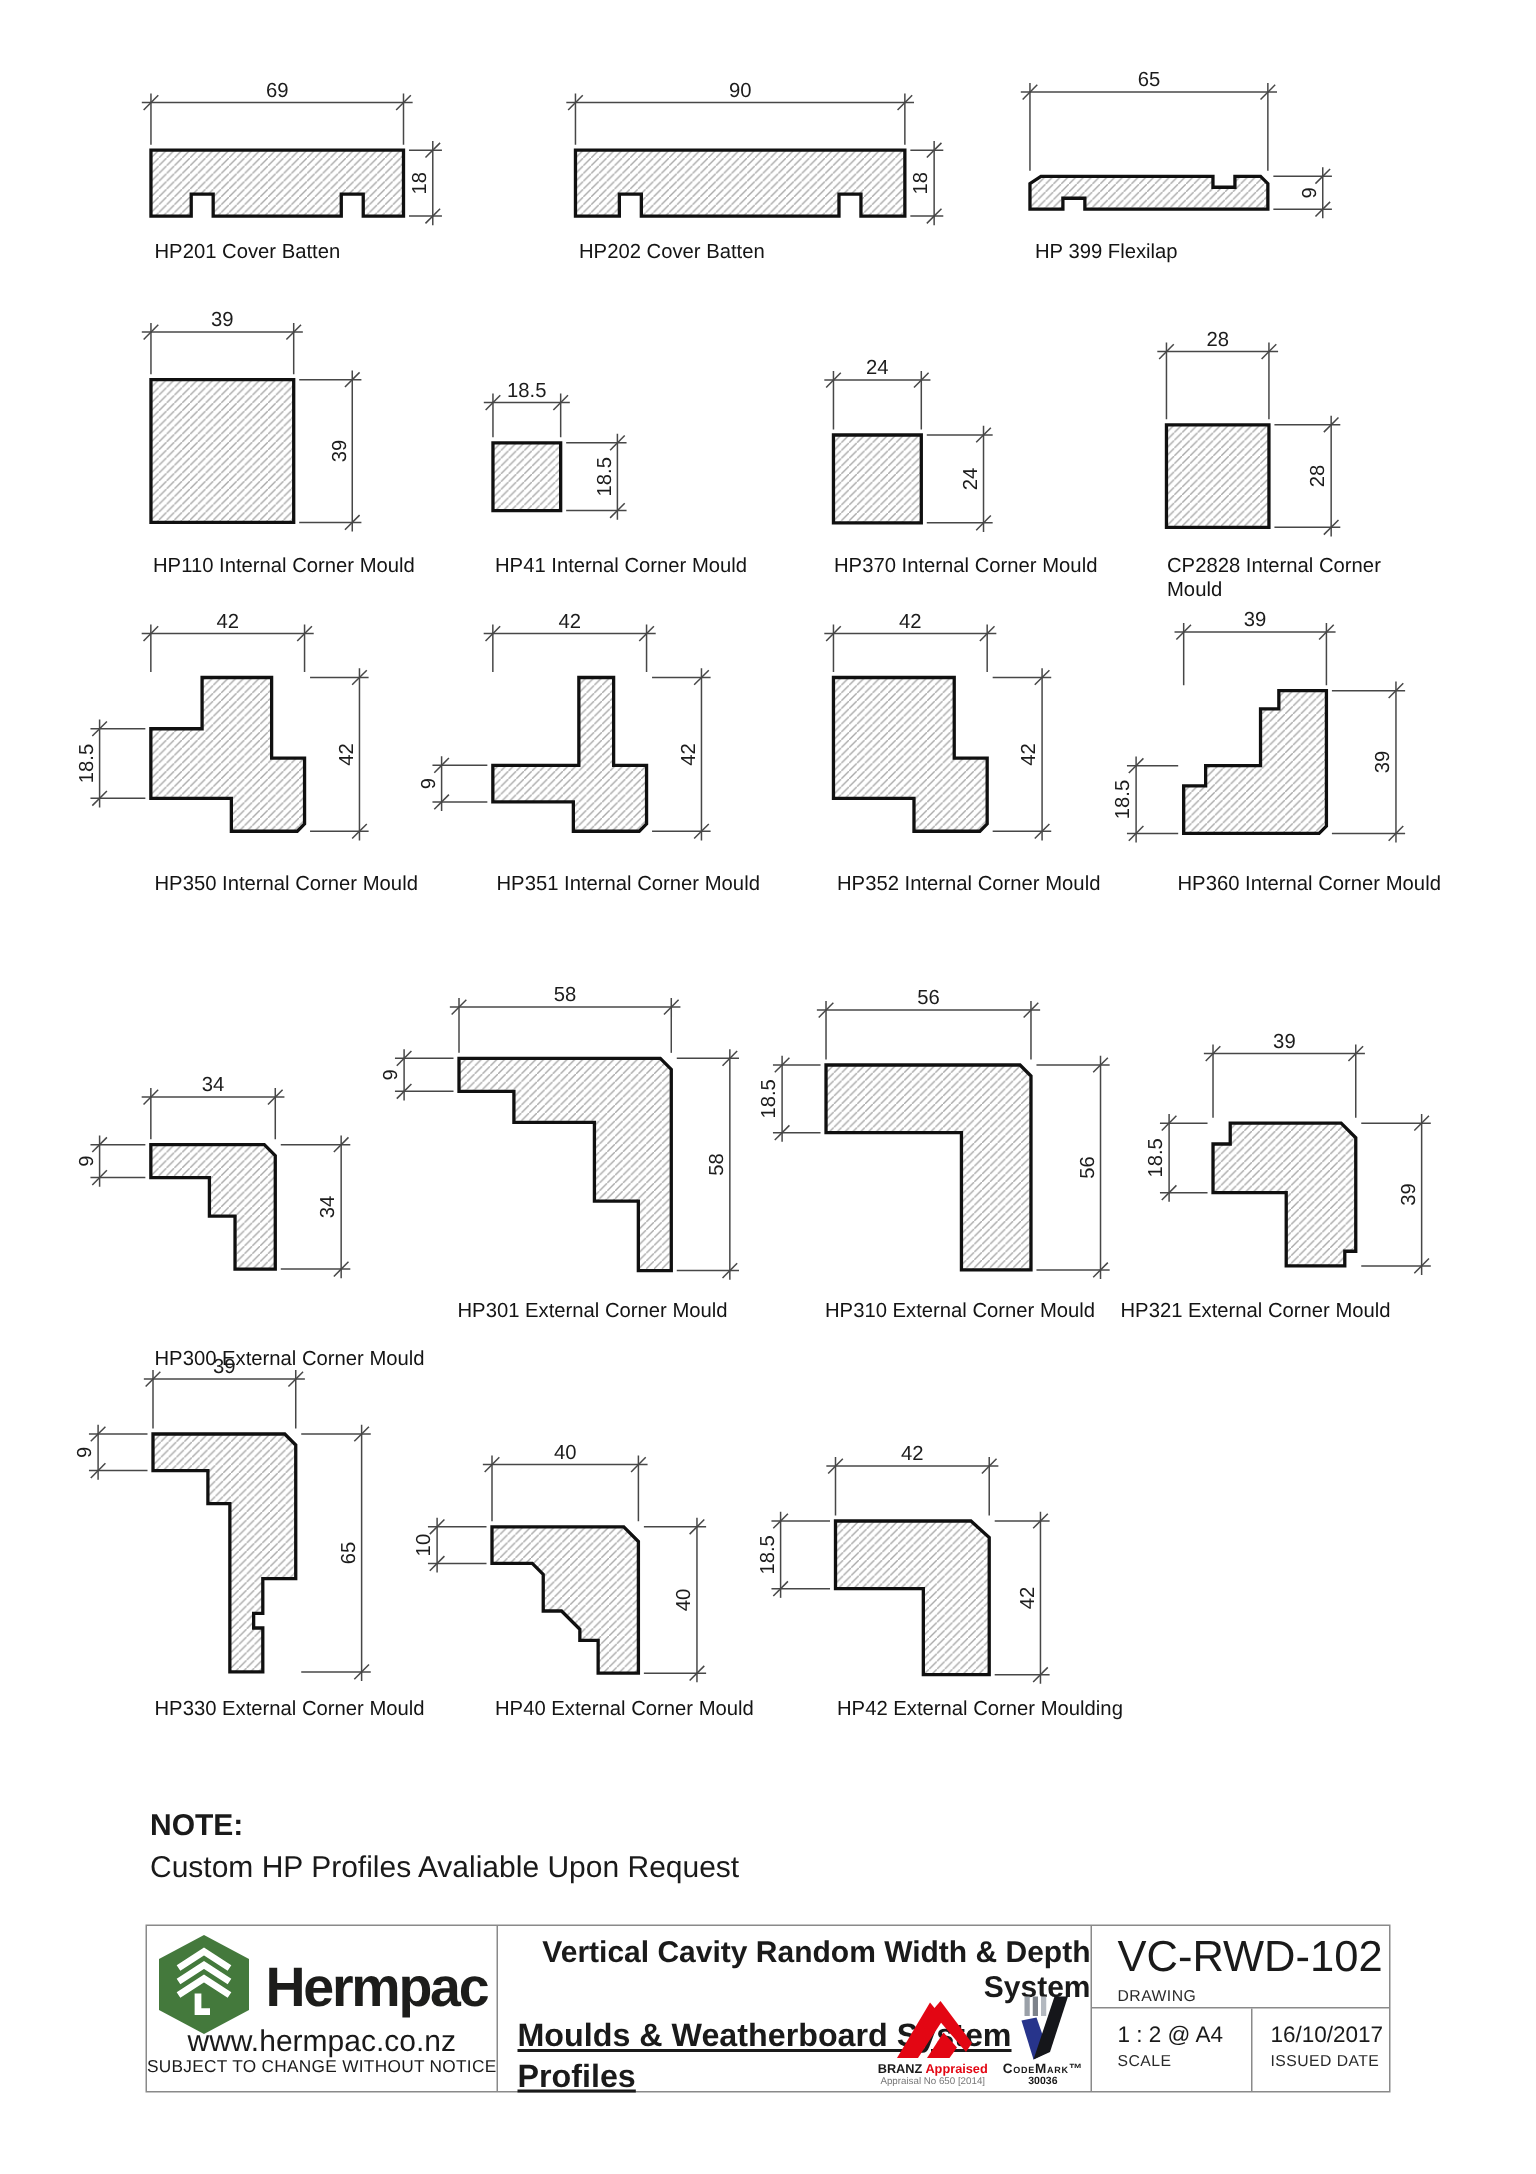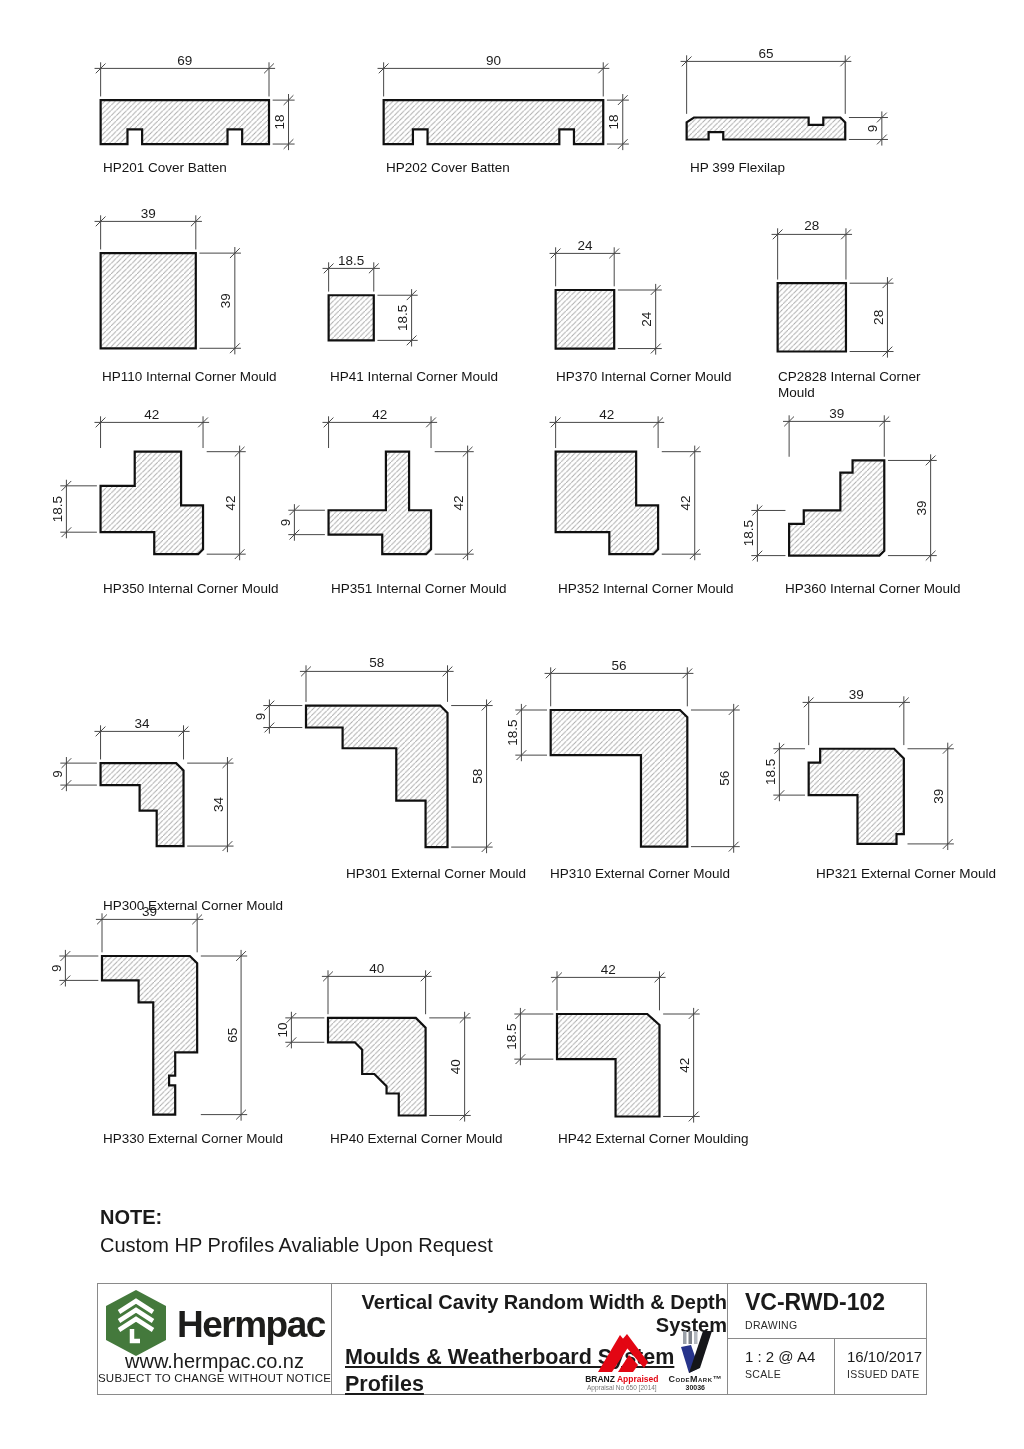--- a/index.html
+++ b/index.html
@@ -13,21 +13,21 @@
   .note-text{font-size:20px;margin-top:5px;}
   .tblock{position:absolute;left:97px;top:1283px;width:830px;height:112px;border:1px solid #8a8a8a;
           display:flex;box-sizing:border-box;background:#fff;}
   .fl{width:233px;position:relative;}
   .fm{width:397px;border-left:1px solid #8a8a8a;border-right:1px solid #8a8a8a;position:relative;box-sizing:border-box;}
   .fr{flex:1;display:flex;flex-direction:column;}
   .frt{height:55px;border-bottom:1px solid #8a8a8a;box-sizing:border-box;padding:5px 0 0 17px;}
   .frb{flex:1;display:flex;}
   .frs{width:107px;border-right:1px solid #8a8a8a;box-sizing:border-box;padding:9px 0 0 17px;}
   .frd{flex:1;padding:9px 0 0 12px;}
-  .num{font-size:23px;font-weight:bold;}
+  .num{font-size:29px;font-weight:normal;}
   .lbl{font-size:10.5px;color:#2a2a2a;margin-top:3px;letter-spacing:.3px;}
   .val{font-size:15px;}
   .logo-row{position:absolute;left:7px;top:5px;display:flex;align-items:center;}
   .wordmark{font-size:37px;font-weight:bold;color:#1d1d1b;letter-spacing:-1.5px;margin-left:10px;margin-top:4px;}
   .web{position:absolute;top:66px;left:0;width:233px;text-align:center;font-size:20px;}
   .disc{position:absolute;top:88px;left:0;width:233px;text-align:center;font-size:11.5px;letter-spacing:.2px;}
   .sys{font-size:20px;font-weight:bold;margin:7px 0 0 13px;text-align:right;}
   .dtitle{font-size:21.5px;font-weight:bold;margin:7px 0 0 13px;line-height:1.25;width:335px;text-decoration:underline;}
   .certs{position:absolute;right:5px;bottom:3px;display:flex;gap:10px;align-items:flex-end;text-align:left;}
   .cert{display:flex;flex-direction:column;align-items:center;}
@@ -431,21 +431,21 @@
         <line x1="175.68" y1="146.4" x2="185.44" y2="136.64" stroke="#474747" stroke-width="1"></line>
         <text x="176.06" y="70.76" text-anchor="middle" transform="rotate(-90 176.06 70.76)" class="dt">58</text>
         <line x1="-36.6" y1="-6.1" x2="-36.6" y2="28.06" stroke="#474747" stroke-width="1"></line>
         <line x1="-42.699999999999996" y1="0" x2="-3.66" y2="0" stroke="#474747" stroke-width="1"></line>
         <line x1="-41.48" y1="4.88" x2="-31.72" y2="-4.88" stroke="#474747" stroke-width="1"></line>
         <line x1="-42.699999999999996" y1="21.96" x2="-3.66" y2="21.96" stroke="#474747" stroke-width="1"></line>
         <line x1="-41.48" y1="26.84" x2="-31.72" y2="17.08" stroke="#474747" stroke-width="1"></line>
         <text x="-41.1" y="10.98" text-anchor="middle" transform="rotate(-90 -41.1 10.98)" class="dt">9</text>
       </g>
     </svg>
-    <div class="cap" style="left: 305px; top: 866px; margin-left: 41px;">HP301 External Corner Mould</div>
+    <div class="cap" style="left: 305px; top: 866px;">HP301 External Corner Mould</div>
     <svg width="254" height="213" class="pr" style="left: 497.32px; top: 649px;">
       <defs>
         <pattern id="ht13" width="5.2" height="5.2" patternUnits="userSpaceOnUse">
           <path d="M-1,6.2 L6.2,-1" stroke="#a9a9a9" stroke-width="0.9"></path>
         </pattern>
       </defs>
       <g transform="translate(53.68,61)">
         <polygon points="0,0 129.32,0 136.64,7.32 136.64,136.64 90.28,136.64 90.28,45.14 0,45.14" fill="url(#ht13)" stroke="#101010" stroke-width="2.2" stroke-linejoin="miter"></polygon>
         <line x1="-6.1" y1="-36.6" x2="142.74" y2="-36.6" stroke="#474747" stroke-width="1"></line>
         <line x1="0" y1="-42.699999999999996" x2="0" y2="-3.66" stroke="#474747" stroke-width="1"></line>
@@ -489,21 +489,21 @@
         <line x1="134.2" y1="100.03999999999999" x2="143.96" y2="90.28" stroke="#474747" stroke-width="1"></line>
         <text x="134.57999999999998" y="47.58" text-anchor="middle" transform="rotate(-90 134.57999999999998 47.58)" class="dt">39</text>
         <line x1="-29.28" y1="-6.1" x2="-29.28" y2="52.46" stroke="#474747" stroke-width="1"></line>
         <line x1="-35.38" y1="0" x2="-3.66" y2="0" stroke="#474747" stroke-width="1"></line>
         <line x1="-34.16" y1="4.88" x2="-24.4" y2="-4.88" stroke="#474747" stroke-width="1"></line>
         <line x1="-35.38" y1="46.36" x2="-3.66" y2="46.36" stroke="#474747" stroke-width="1"></line>
         <line x1="-34.16" y1="51.24" x2="-24.4" y2="41.48" stroke="#474747" stroke-width="1"></line>
         <text x="-33.78" y="23.18" text-anchor="middle" transform="rotate(-90 -33.78 23.18)" class="dt">18.5</text>
       </g>
     </svg>
-    <div class="cap" style="left: 816px; top: 866px;">HP321 External Corner Mould</div>
+    <div class="cap" style="left: 747px; top: 866px;">HP321 External Corner Mould</div>
     <svg width="218" height="235" class="pr" style="left: 41px; top: 895px;">
       <defs>
         <pattern id="ht15" width="5.2" height="5.2" patternUnits="userSpaceOnUse">
           <path d="M-1,6.2 L6.2,-1" stroke="#a9a9a9" stroke-width="0.9"></path>
         </pattern>
       </defs>
       <g transform="translate(61,61)">
         <polygon points="0,0 87.84,0 95.16,7.32 95.16,96.38 73.2,96.38 73.2,119.56 67.1,119.56 67.1,129.32 73.2,129.32 73.2,158.6 51.24,158.6 51.24,46.36 36.6,46.36 36.6,24.4 0,24.4" fill="url(#ht15)" stroke="#101010" stroke-width="2.2" stroke-linejoin="miter"></polygon>
         <line x1="-6.1" y1="-36.6" x2="101.25999999999999" y2="-36.6" stroke="#474747" stroke-width="1"></line>
         <line x1="0" y1="-42.699999999999996" x2="0" y2="-3.66" stroke="#474747" stroke-width="1"></line>

